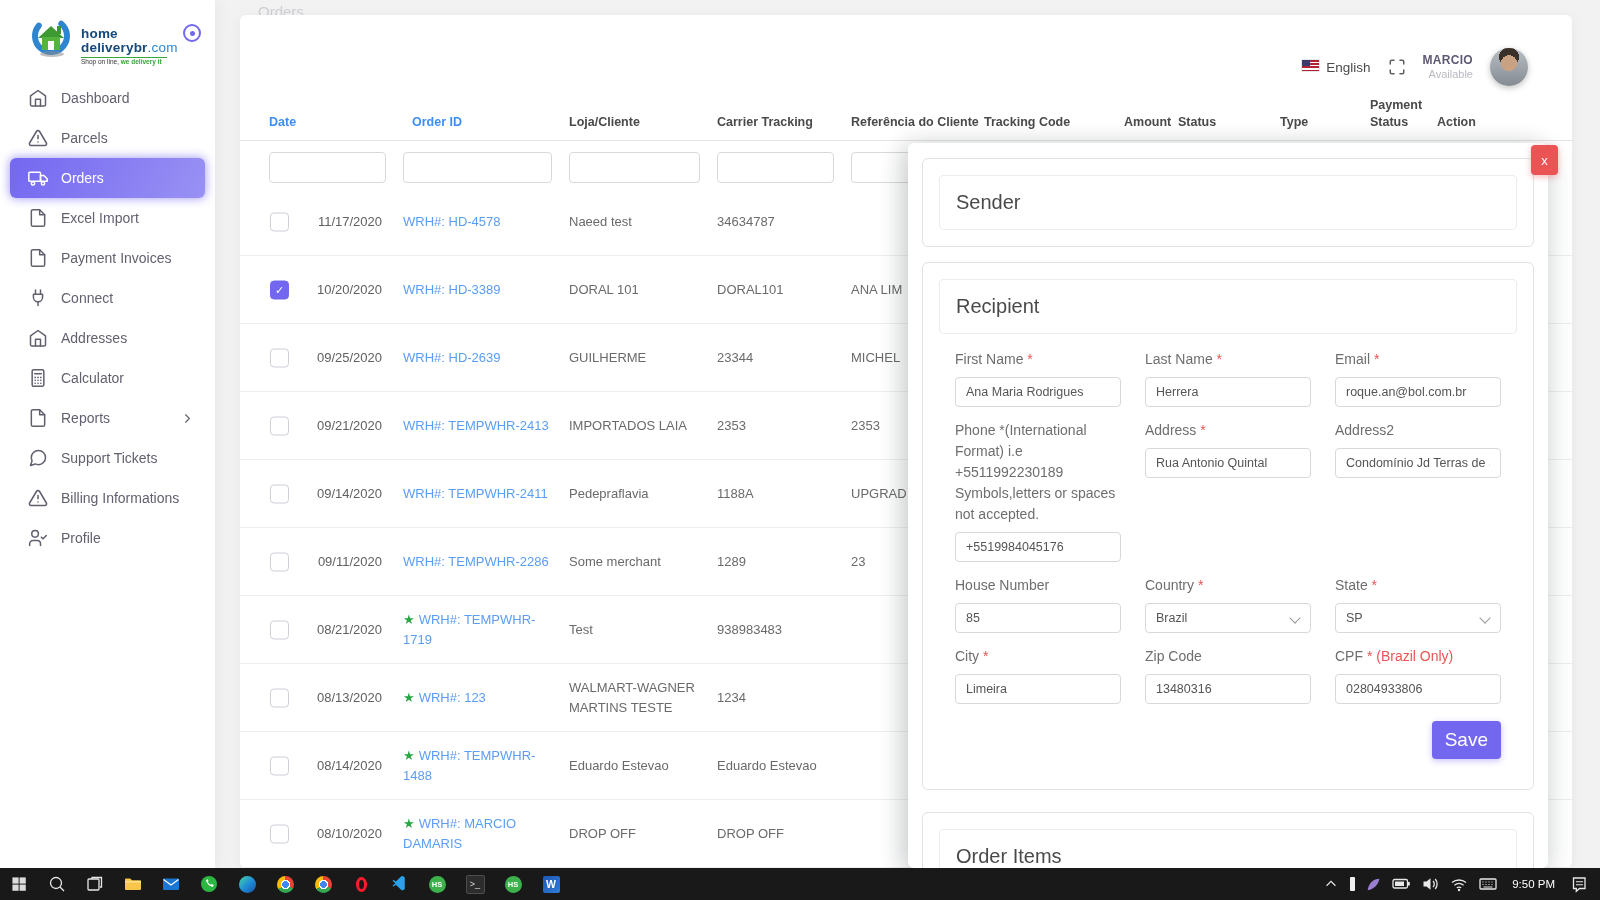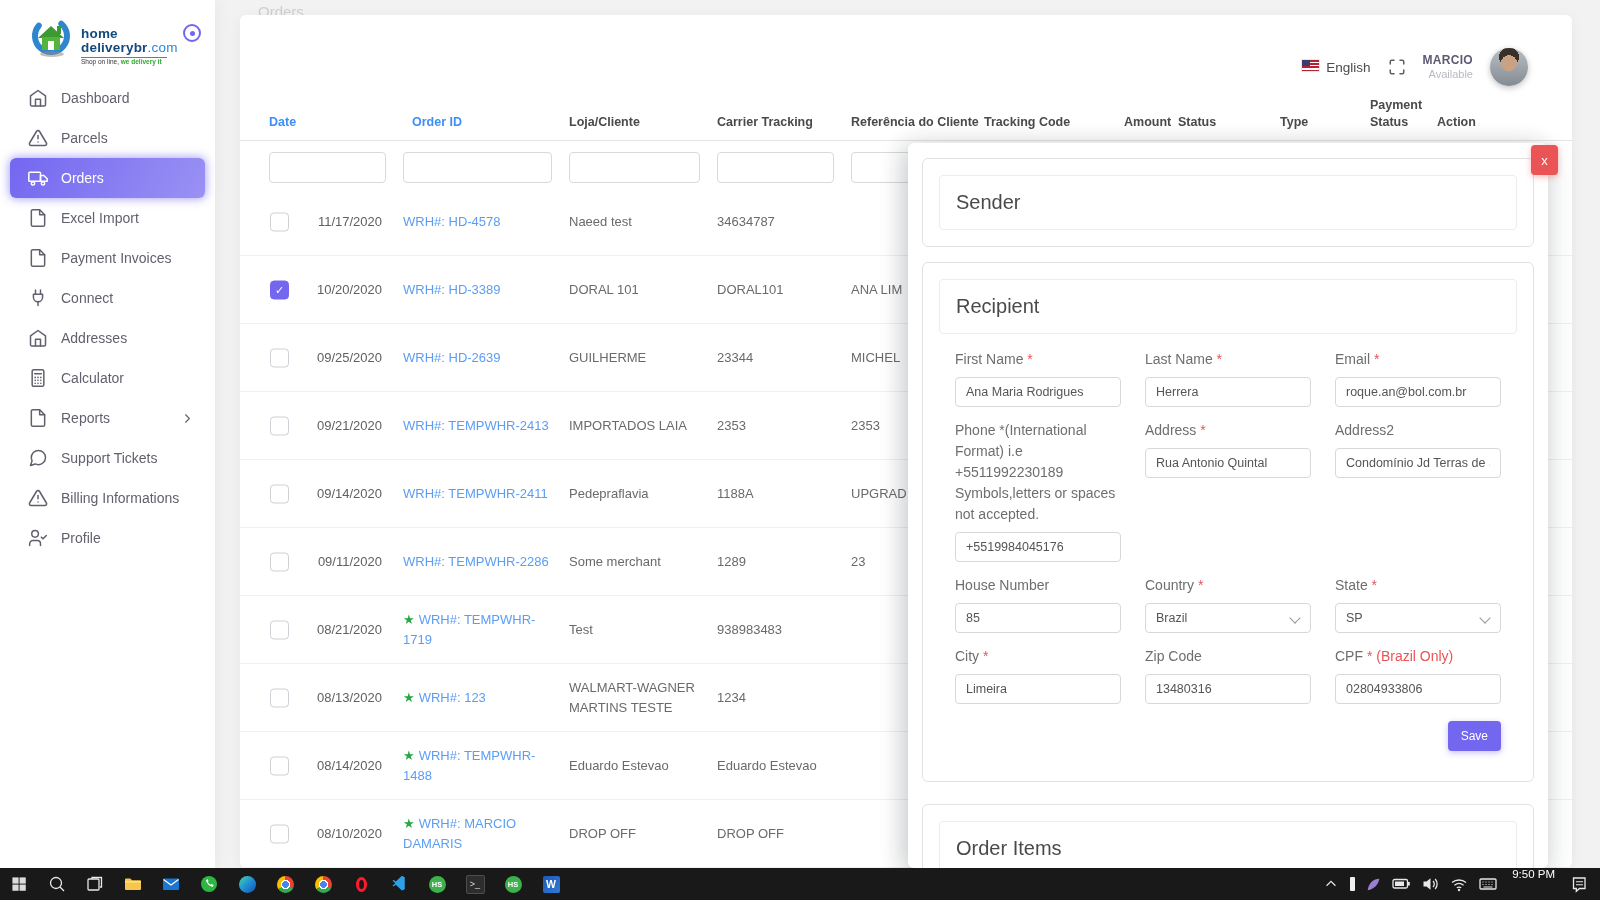--- a/index.html
+++ b/index.html
@@ -75,30 +75,30 @@
   .mtitle-box{border:1px solid #ececec;border-radius:4px;padding:15px 16px;font-size:20px;color:#4a4a4a;}
   .fgrid{display:grid;grid-template-columns:1fr 1fr 1fr;column-gap:24px;padding:2px 16px 0;align-items:start;}
   .flabel{font-size:14px;color:#6e6e6e;margin:13px 0 7px;line-height:1.5;}
   .req{color:#ea5455;}
   .finput{width:100%;height:30px;border:1px solid #d8d8d8;border-radius:4px;padding:0 10px;font-size:12.5px;
           color:#555;background:#fff;box-sizing:border-box;outline:none;font-family:inherit;}
   .fsel{position:relative;display:flex;align-items:center;cursor:pointer;}
   .fsel .chev{position:absolute;right:11px;top:10px;width:7px;height:7px;border-right:1.5px solid #9a9a9a;
           border-bottom:1.5px solid #9a9a9a;transform:rotate(45deg);}
   .save-row{display:flex;justify-content:flex-end;padding:17px 16px 14px;}
-  .btn-save{background:#7367f0;color:#fff;border:none;border-radius:4px;font-size:12px;padding:8px 13px;
+  .btn-save{background:#7367f0;color:#fff;border:none;border-radius:4px;font-size:19px;padding:8px 13px;
           cursor:pointer;box-shadow:0 2px 6px rgba(115,103,240,.4);font-family:inherit;}
   .green-bar{height:4px;background:#28c76f;border-radius:2px;margin:12px 3px 0;}
   .oi-grid{display:grid;grid-template-columns:254px 240px;padding:0 16px;}
   
   #taskbar{position:absolute;left:0;top:868px;width:1600px;height:32px;background:#191919;z-index:50;
            display:flex;align-items:center;}
   #tb-left{display:flex;align-items:center;height:32px;padding-left:0;}
   .tb-ic{width:38px;height:32px;display:flex;align-items:center;justify-content:center;cursor:pointer;}
-  #tb-tray{margin-left:auto;display:flex;gap:11px;padding-right:12px;height:32px;}
+  #tb-tray{margin-left:auto;display:flex;align-items:center;gap:11px;padding-right:12px;height:32px;}
   .tray-ic{display:flex;align-items:center;justify-content:center;cursor:pointer;}
   .tb-time{color:#fff;font-size:11.5px;padding:0 4px;cursor:pointer;}
   .badge-hs{width:17px;height:17px;border-radius:50%;background:#3db14b;color:#fff;font-size:7.5px;
             font-weight:bold;display:flex;align-items:center;justify-content:center;}
   .badge-cmd{width:17px;height:17px;background:#2d2d2d;border:1px solid #4d4d4d;border-radius:2px;color:#ddd;
             font-size:9px;display:flex;align-items:center;justify-content:center;}
   .badge-word{width:17px;height:17px;background:linear-gradient(135deg,#1f59b5,#2e7cd6);border-radius:2px;
             color:#fff;font-size:10.5px;font-weight:bold;display:flex;align-items:center;justify-content:center;}
   .badge-chrome{width:17px;height:17px;border-radius:50%;
             background:radial-gradient(circle,#4285f4 0 3.2px,#fff 3.2px 4.8px,rgba(0,0,0,0) 4.8px),

